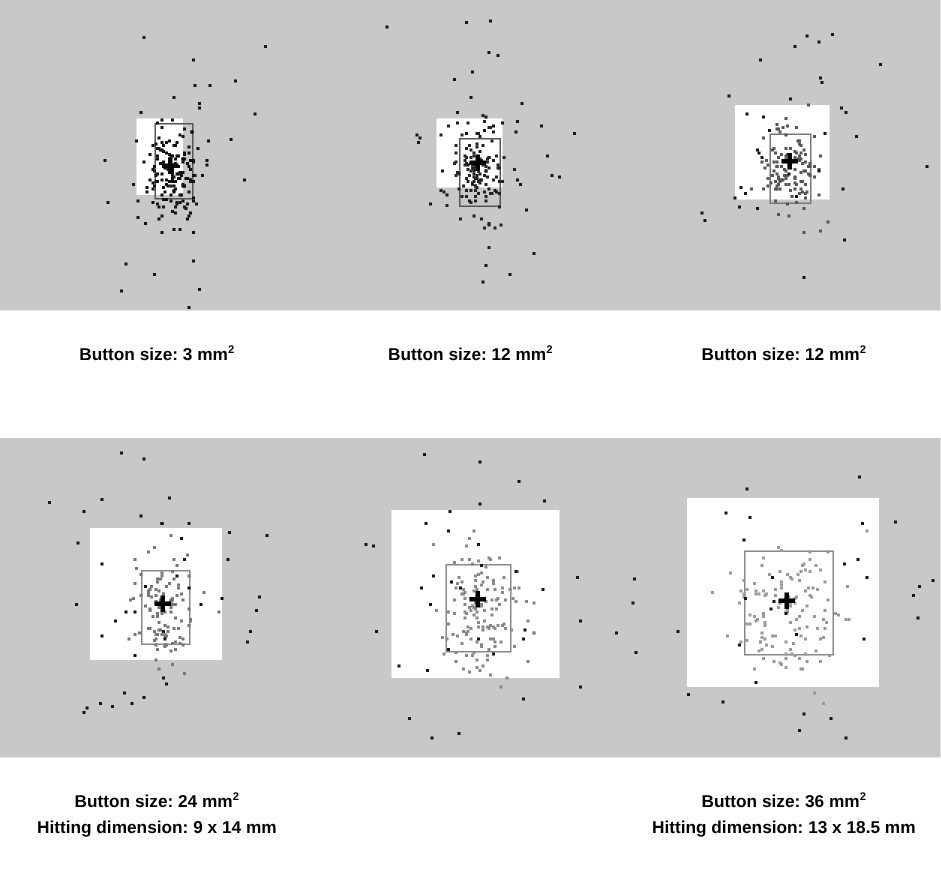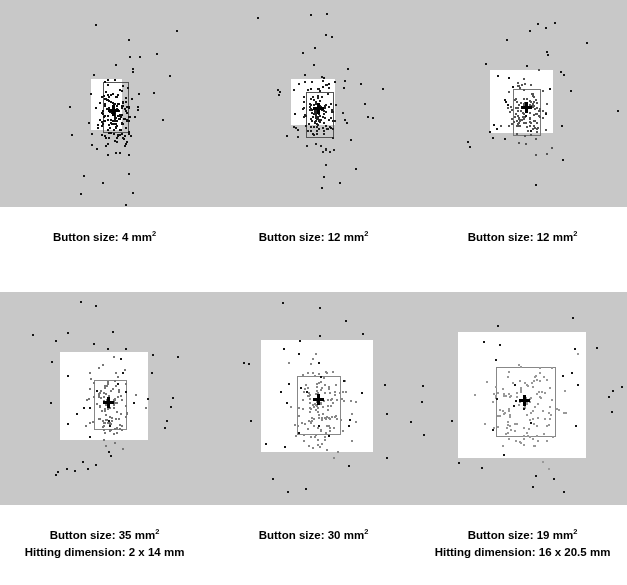--- a/index.html
+++ b/index.html
@@ -1131,37 +1131,36 @@
         <div class="dot" style="left: 515px; top: 400px; width: 2.4px; height: 2.4px; background: rgb(21, 21, 21);"></div>
         <div class="dot" style="left: 458px; top: 462px; width: 2.4px; height: 2.4px; background: rgb(21, 21, 21);"></div>
         <div class="dot" style="left: 422px; top: 385px; width: 1.8px; height: 1.8px; background: rgb(21, 21, 21);"></div>
         <div class="dot" style="left: 563px; top: 491px; width: 1.8px; height: 1.8px; background: rgb(21, 21, 21);"></div>
         <div class="crosshair" style="left: 519px; top: 395px;"></div>
       </div>
     </div>
 
   <div class="caption-row" id="captions-row-1">
     <div class="caption-cell">
-      <div class="caption-line"><span>Button size: 4 mm</span><sup>2</sup></div>
+      <div class="caption-line"><span>Button size: 3 mm</span><sup>2</sup></div>
     </div>
     <div class="caption-cell">
       <div class="caption-line"><span>Button size: 12 mm</span><sup>2</sup></div>
     </div>
     <div class="caption-cell">
       <div class="caption-line"><span>Button size: 12 mm</span><sup>2</sup></div>
     </div>
   </div>
 
   <div class="caption-row" id="captions-row-2">
     <div class="caption-cell">
-      <div class="caption-line"><span>Button size: 35 mm</span><sup>2</sup></div>
-      <div class="caption-line">Hitting dimension: 2 x 14 mm</div>
+      <div class="caption-line"><span>Button size: 24 mm</span><sup>2</sup></div>
+      <div class="caption-line">Hitting dimension: 9 x 14 mm</div>
     </div>
     <div class="caption-cell">
-      <div class="caption-line"><span>Button size: 30 mm</span><sup>2</sup></div>
     </div>
     <div class="caption-cell">
-      <div class="caption-line"><span>Button size: 19 mm</span><sup>2</sup></div>
-      <div class="caption-line">Hitting dimension: 16 x 20.5 mm</div>
+      <div class="caption-line"><span>Button size: 36 mm</span><sup>2</sup></div>
+      <div class="caption-line">Hitting dimension: 13 x 18.5 mm</div>
     </div>
   </div>
 
 </div>
 
 </body></html>

